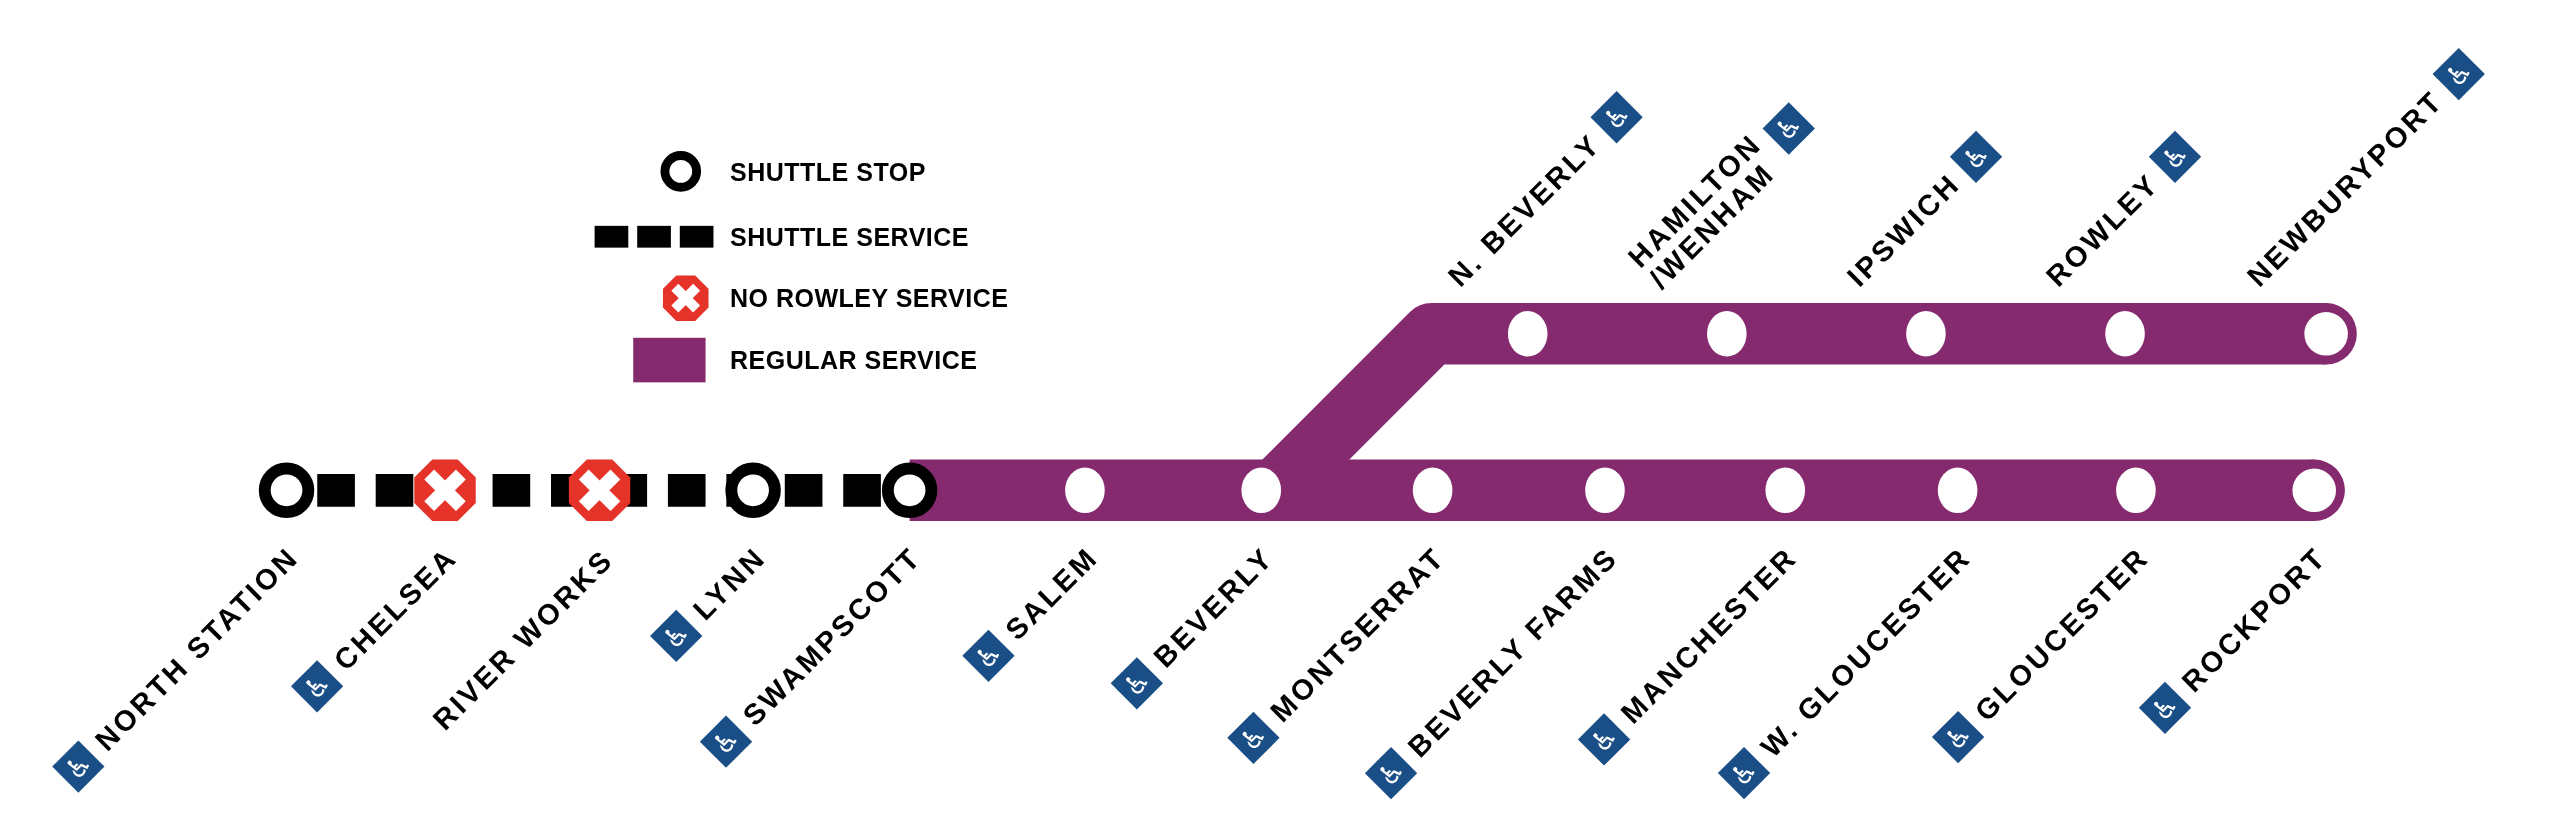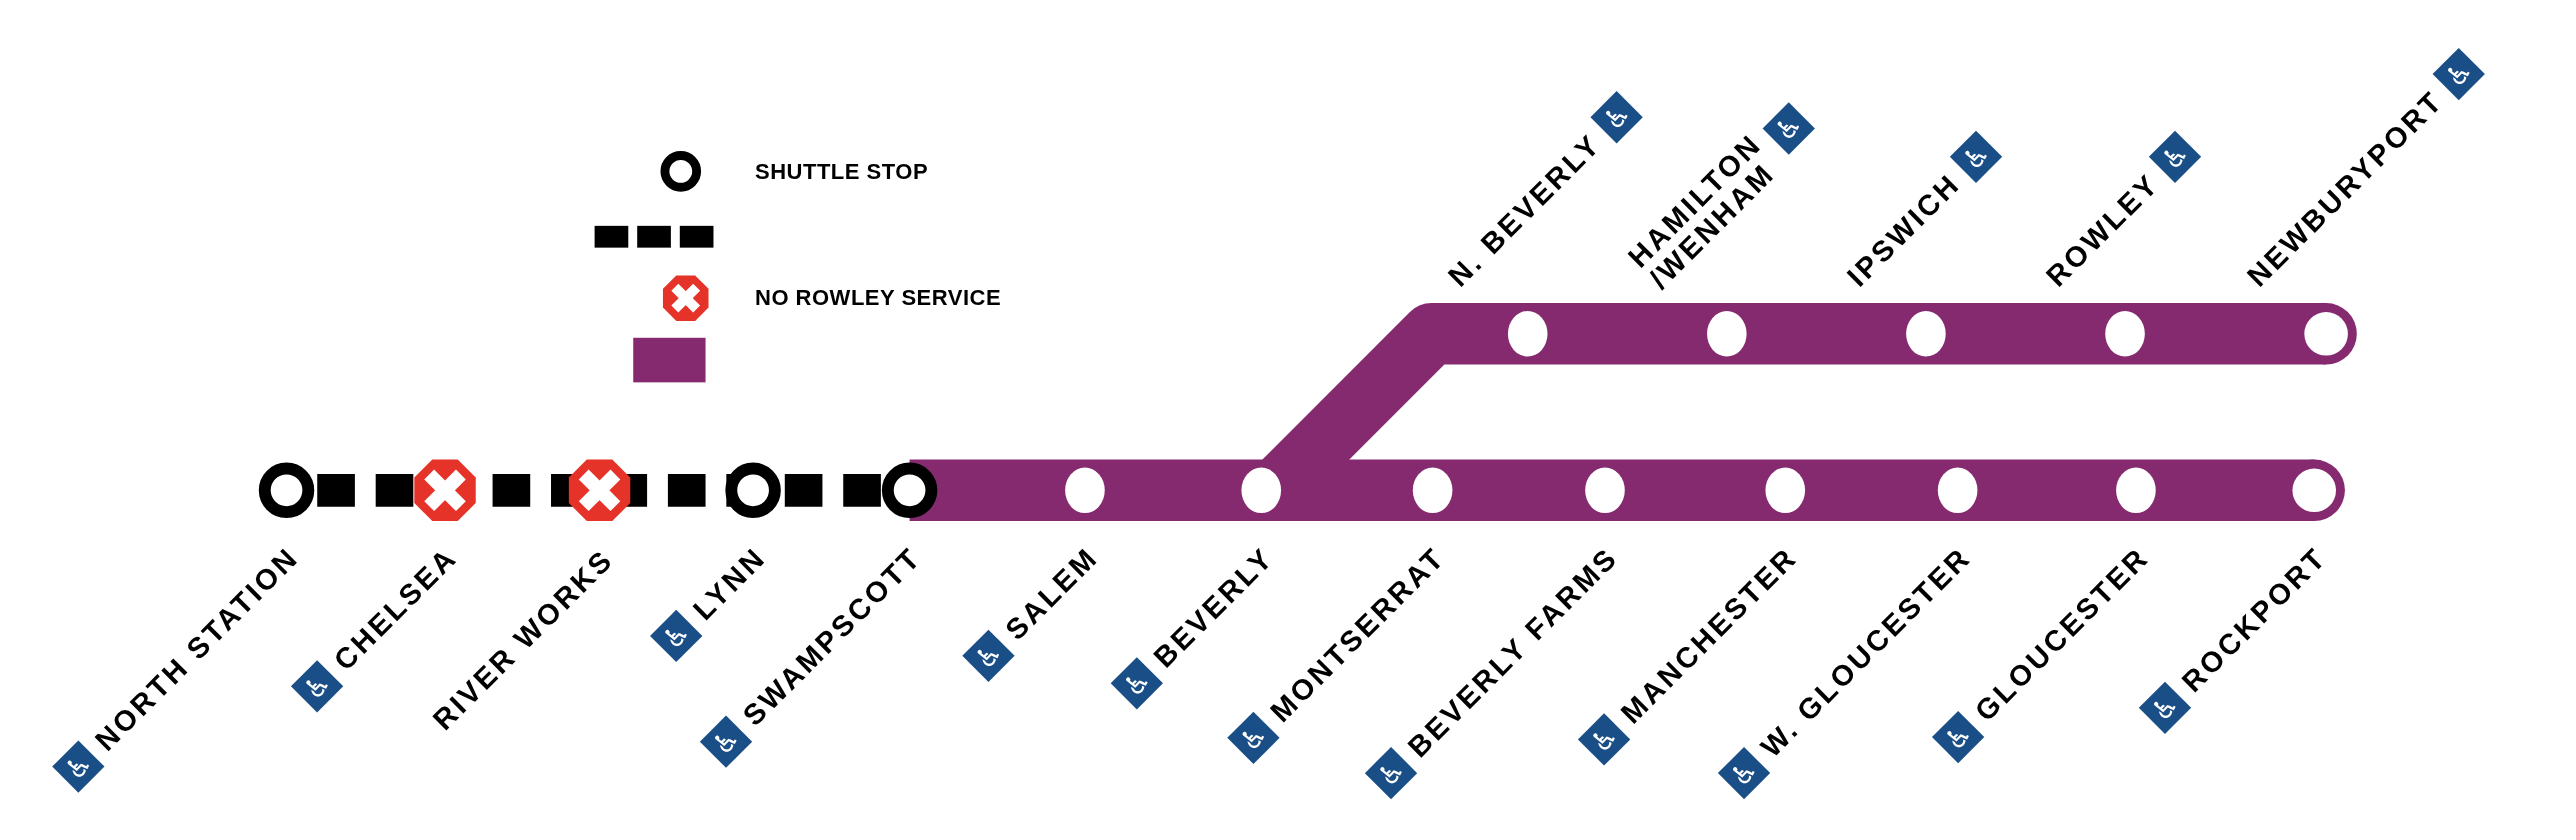--- a/index.html
+++ b/index.html
@@ -10,22 +10,22 @@
     overflow:hidden;
     font-family:"Liberation Sans", sans-serif;
   }
   #line-svg{position:absolute;left:0;top:0;}
   
   .legend-label{
     position:absolute;
     left:730px;
     height:40px;
     display:flex;align-items:center;
-    font-weight:bold;font-size:22px;color:#000;
-    letter-spacing:0.5px;white-space:nowrap;margin-left:25px;
+    font-weight:bold;font-size:25px;color:#000;
+    letter-spacing:0.5px;white-space:nowrap;
   }
   
   .stn-wrap{position:absolute;width:0;height:0;}
   .stn-inner{
     position:absolute;
     display:flex;align-items:center;gap:12px;
     white-space:nowrap;
     font-weight:bold;font-size:29px;letter-spacing:3px;color:#000;
   }
   .stn-inner.lower{
@@ -82,21 +82,23 @@
       <circle cx="687" cy="173" r="16" fill="#fff" stroke="#000000" stroke-width="9"></circle>
       <rect x="600" y="228" width="34" height="22" fill="#000000"></rect>
       <rect x="643" y="228" width="34" height="22" fill="#000000"></rect>
       <rect x="686" y="228" width="34" height="22" fill="#000000"></rect>
       <polygon points="682.47,278 701.53,278 715,291.47 715,310.53 701.53,324 682.47,324 669,310.53 669,291.47" fill="#E6332A"></polygon>
       <path d="M681 290 L703 312 M681 312 L703 290" stroke="#fff" stroke-width="10" fill="none" stroke-linecap="butt"></path>
       <rect x="639" y="341" width="73" height="45" fill="#862A70"></rect>
     </svg>
 
   <div class="legend-label" style="top:152px">SHUTTLE STOP</div>
+  <div class="legend-label" style="top:217px">SHUTTLE SERVICE</div>
   <div class="legend-label" style="top:278px">NO ROWLEY SERVICE</div>
+  <div class="legend-label" style="top:340px">REGULAR SERVICE</div>
 
   <div id="labels">
       <div class="stn-wrap" style="left: 306px; top: 565px;">
         <div class="stn-inner lower">
           <span class="acc-badge" style="background: rgb(26, 78, 134);">♿</span>
           <span class="stn-text">
             <span>NORTH STATION</span>
           </span>
         </div>
       </div>

